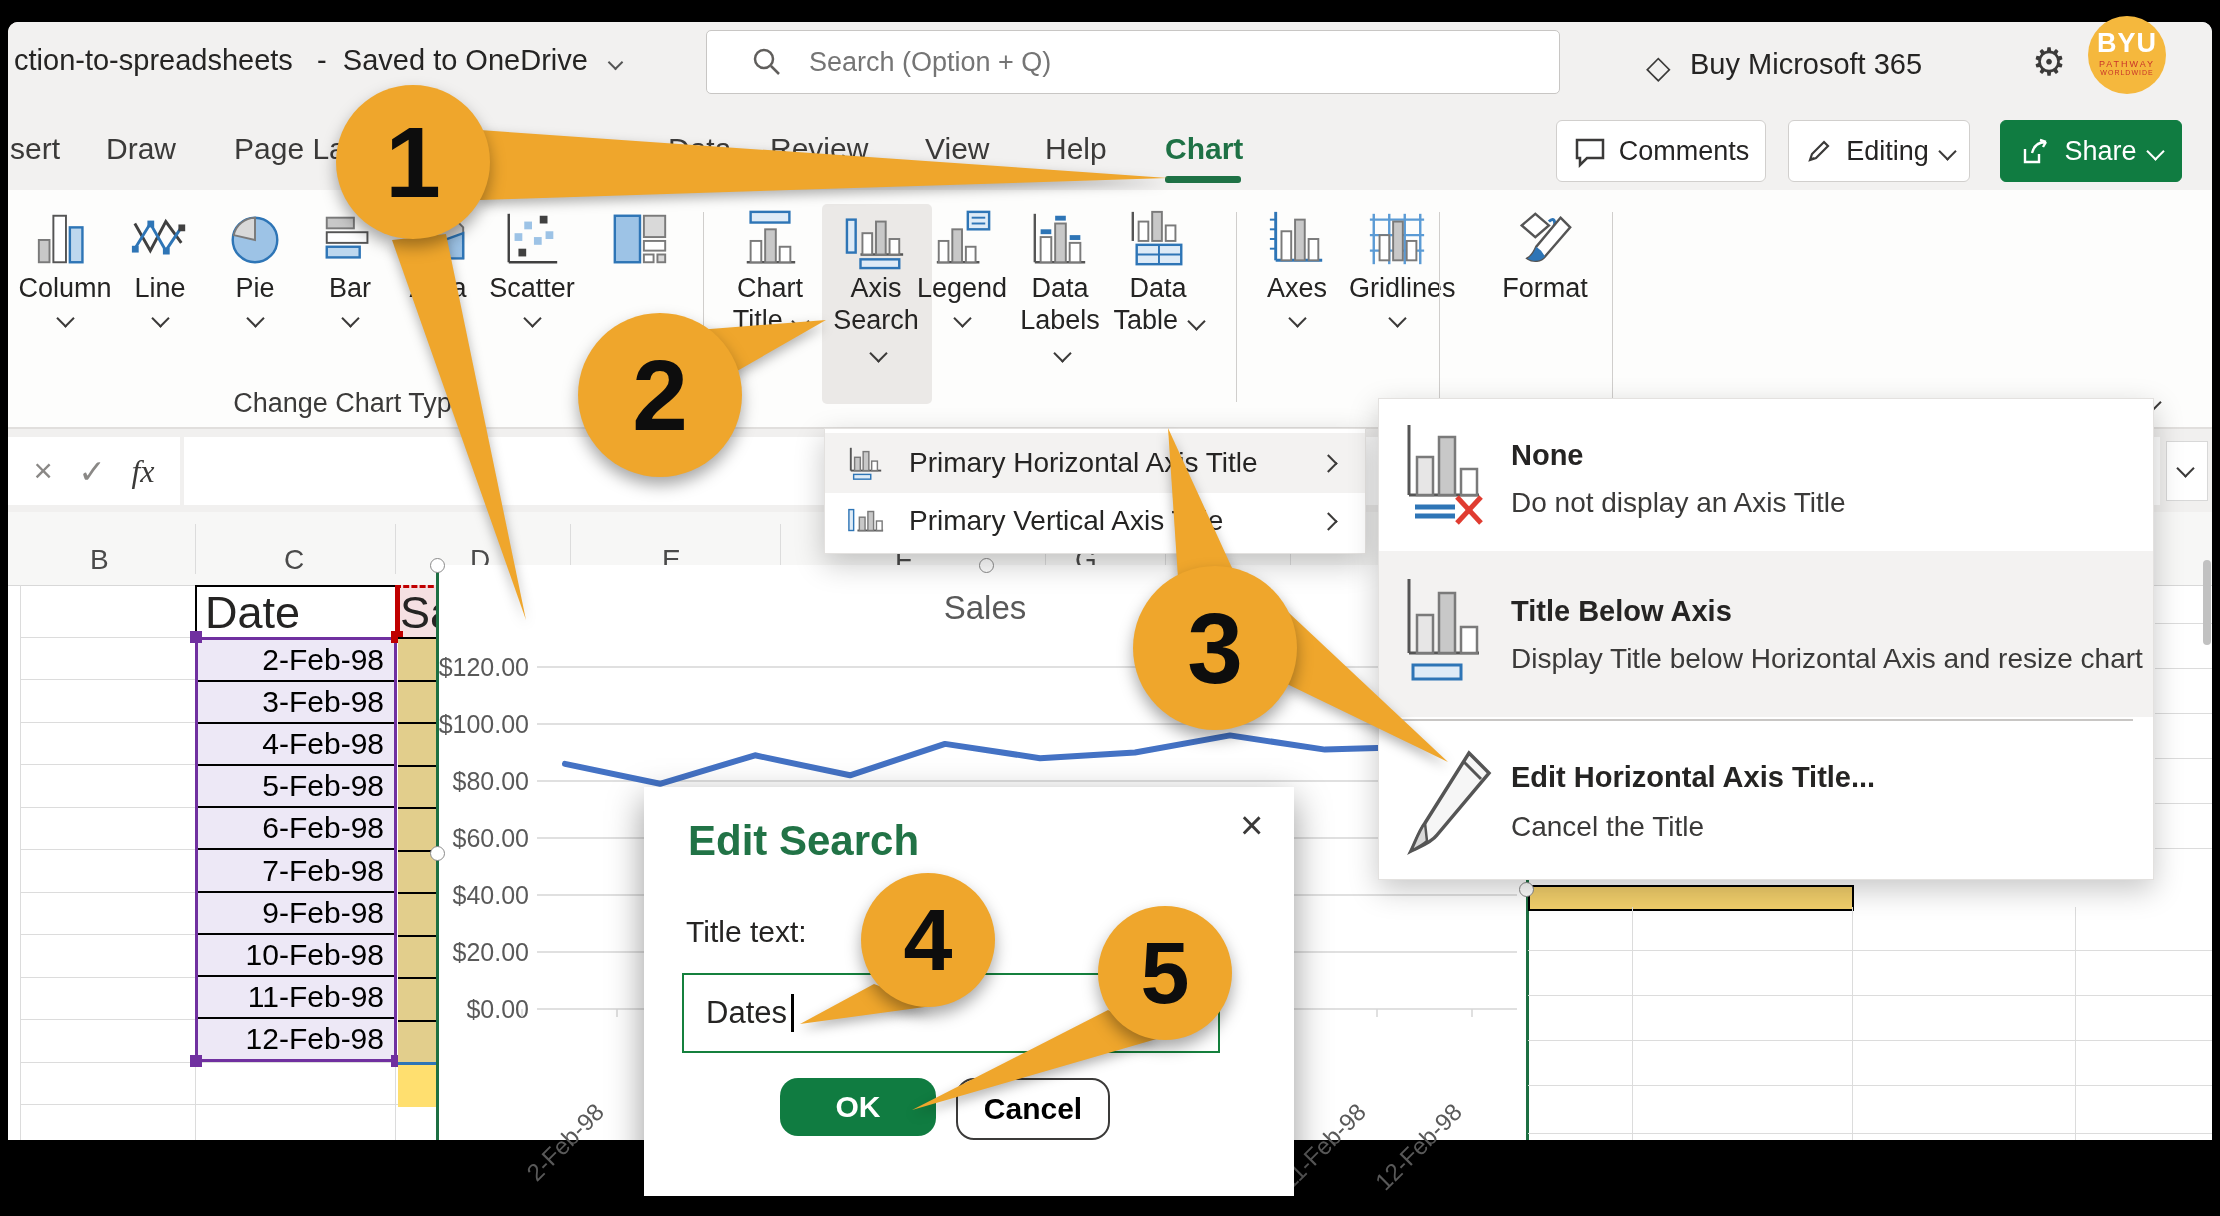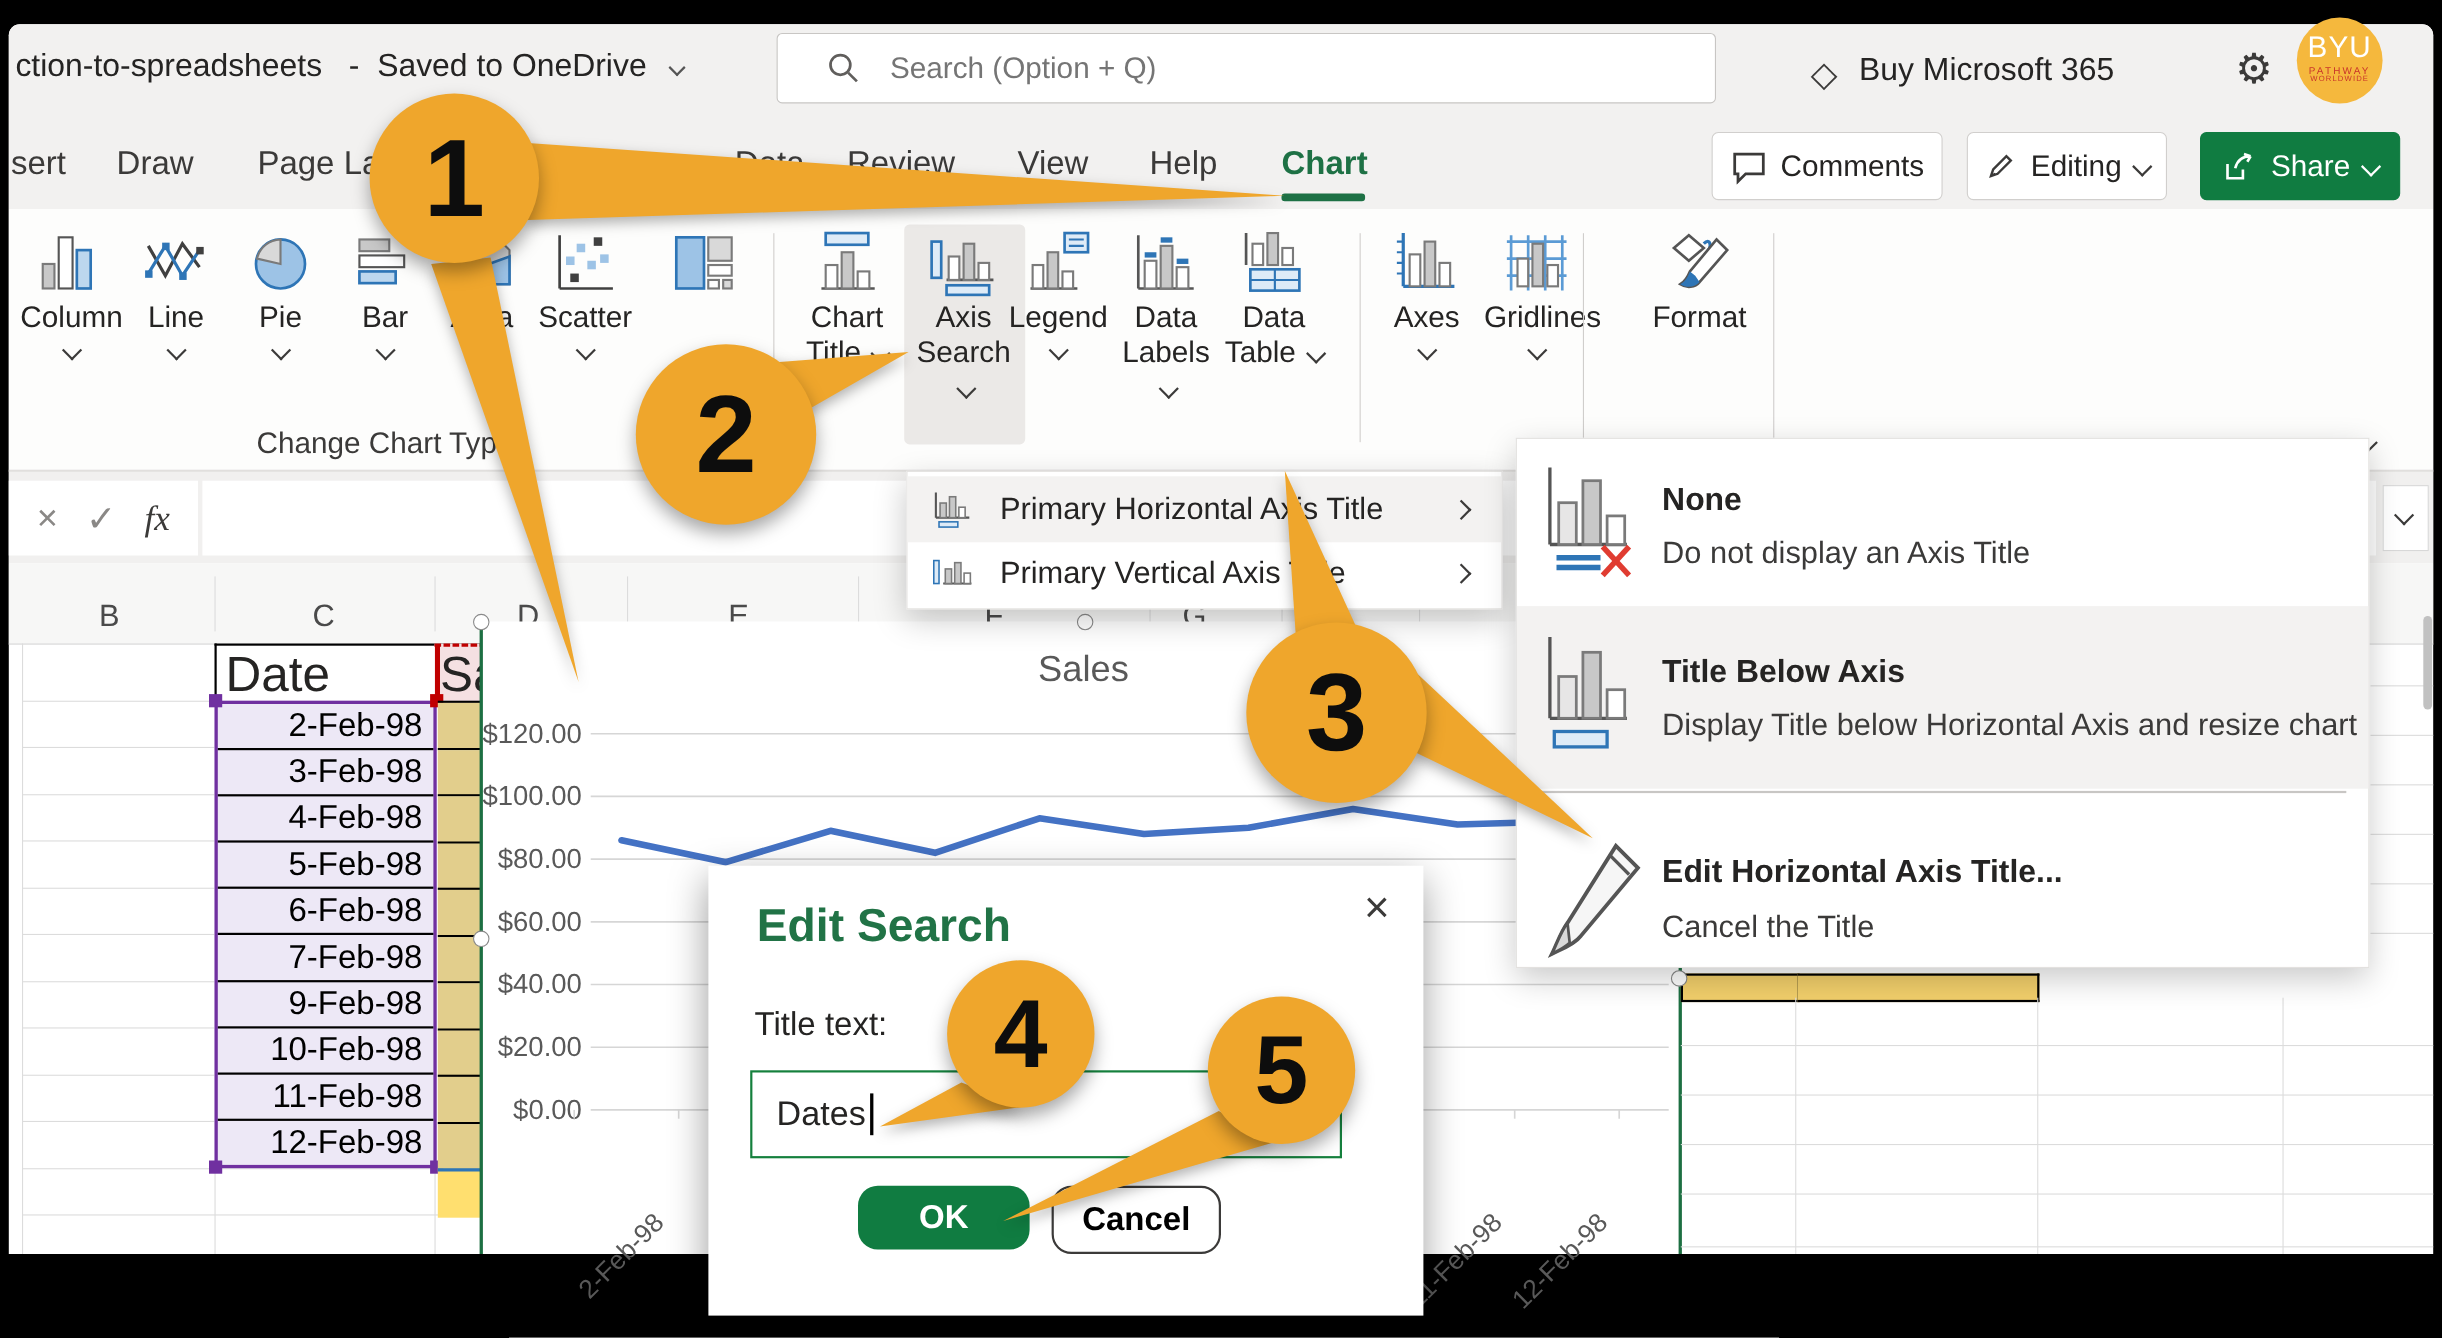--- a/index.html
+++ b/index.html
@@ -79,21 +79,21 @@
     <line x1="20" y1="20" x2="28" y2="28" stroke="#605E5C" stroke-width="2.5"></line>
   </svg>
   <input style="border: none; outline: none; background: transparent; font-size: 27px; color: rgb(96, 94, 92); margin-left: 24px; width: 600px; font-family: inherit;" placeholder="Search (Option + Q)">
 </div>
 
 <div class="abs" style="left:1646px;top:48px;font-size:32px;color:#3b3a39">◇</div>
 <div class="abs" style="left:1690px;top:48px;font-size:29px">Buy Microsoft 365</div>
 <div class="abs" style="left:2032px;top:40px;font-size:38px;color:#3b3a39">⚙</div>
 
 <div class="abs" style="left:2088px;top:16px;width:78px;height:78px;background:#F5B83D;border-radius:50%;text-align:center">
-  <div style="font-size:27px;font-weight:normal;color:#fff;margin-top:12px;letter-spacing:1px">BYU</div>
+  <div style="font-size:27px;font-weight:bold;color:#fff;margin-top:12px;letter-spacing:1px">BYU</div>
   <div style="font-size:9px;color:#C9342A;letter-spacing:2px">PATHWAY</div>
   <div style="font-size:7px;color:#C9342A;letter-spacing:1px">WORLDWIDE</div>
 </div>
 
 <div class="tab" style="left:10px">sert</div>
 <div class="tab" style="left:106px">Draw</div>
 <div class="tab" style="left:234px">Page Layout</div>
 <div class="tab" style="left:668px">Data</div>
 <div class="tab" style="left:770px">Review</div>
 <div class="tab" style="left:925px">View</div>
@@ -510,21 +510,21 @@
       <rect x="58" y="46" width="16" height="26" fill="#fff" stroke="#7a7a7a" stroke-width="2.5"></rect>
       <line x1="12" y1="84" x2="52" y2="84" stroke="#2E75B6" stroke-width="5"></line>
       <line x1="12" y1="93" x2="52" y2="93" stroke="#2E75B6" stroke-width="5"></line>
       <line x1="54" y1="74" x2="78" y2="100" stroke="#E03C31" stroke-width="5"></line>
       <line x1="78" y1="74" x2="54" y2="100" stroke="#E03C31" stroke-width="5"></line>
     </svg>
     <div class="abs sub-title" style="left:132px;top:40px">None</div>
     <div class="abs sub-desc" style="left:132px;top:80px">Do not display an Axis Title</div>
   </div>
 
-  <div class="abs" style="left:0;top:340px;width:656px;height:152px">
+  <div class="abs" style="left:0;top:324px;width:656px;height:152px">
     <svg class="abs" style="left:28px;top:24px" width="90" height="110" viewBox="0 0 90 110">
       <path d="M62 6 L82 26 L30 88 C24 96 12 100 4 104 C8 96 12 84 18 76 Z" fill="#F6F6F6" stroke="#555" stroke-width="3.5"></path>
       <line x1="56" y1="14" x2="74" y2="32" stroke="#555" stroke-width="3"></line>
       <path d="M18 76 C12 84 8 96 4 104 C10 101 16 98 20 94 Z" fill="#D9D9D9" stroke="#555" stroke-width="2.5"></path>
     </svg>
     <div class="abs sub-title" style="left:132px;top:38px">Edit Horizontal Axis Title...</div>
     <div class="abs sub-desc" style="left:132px;top:80px">Cancel the Title</div>
   </div>
 </div>
 

